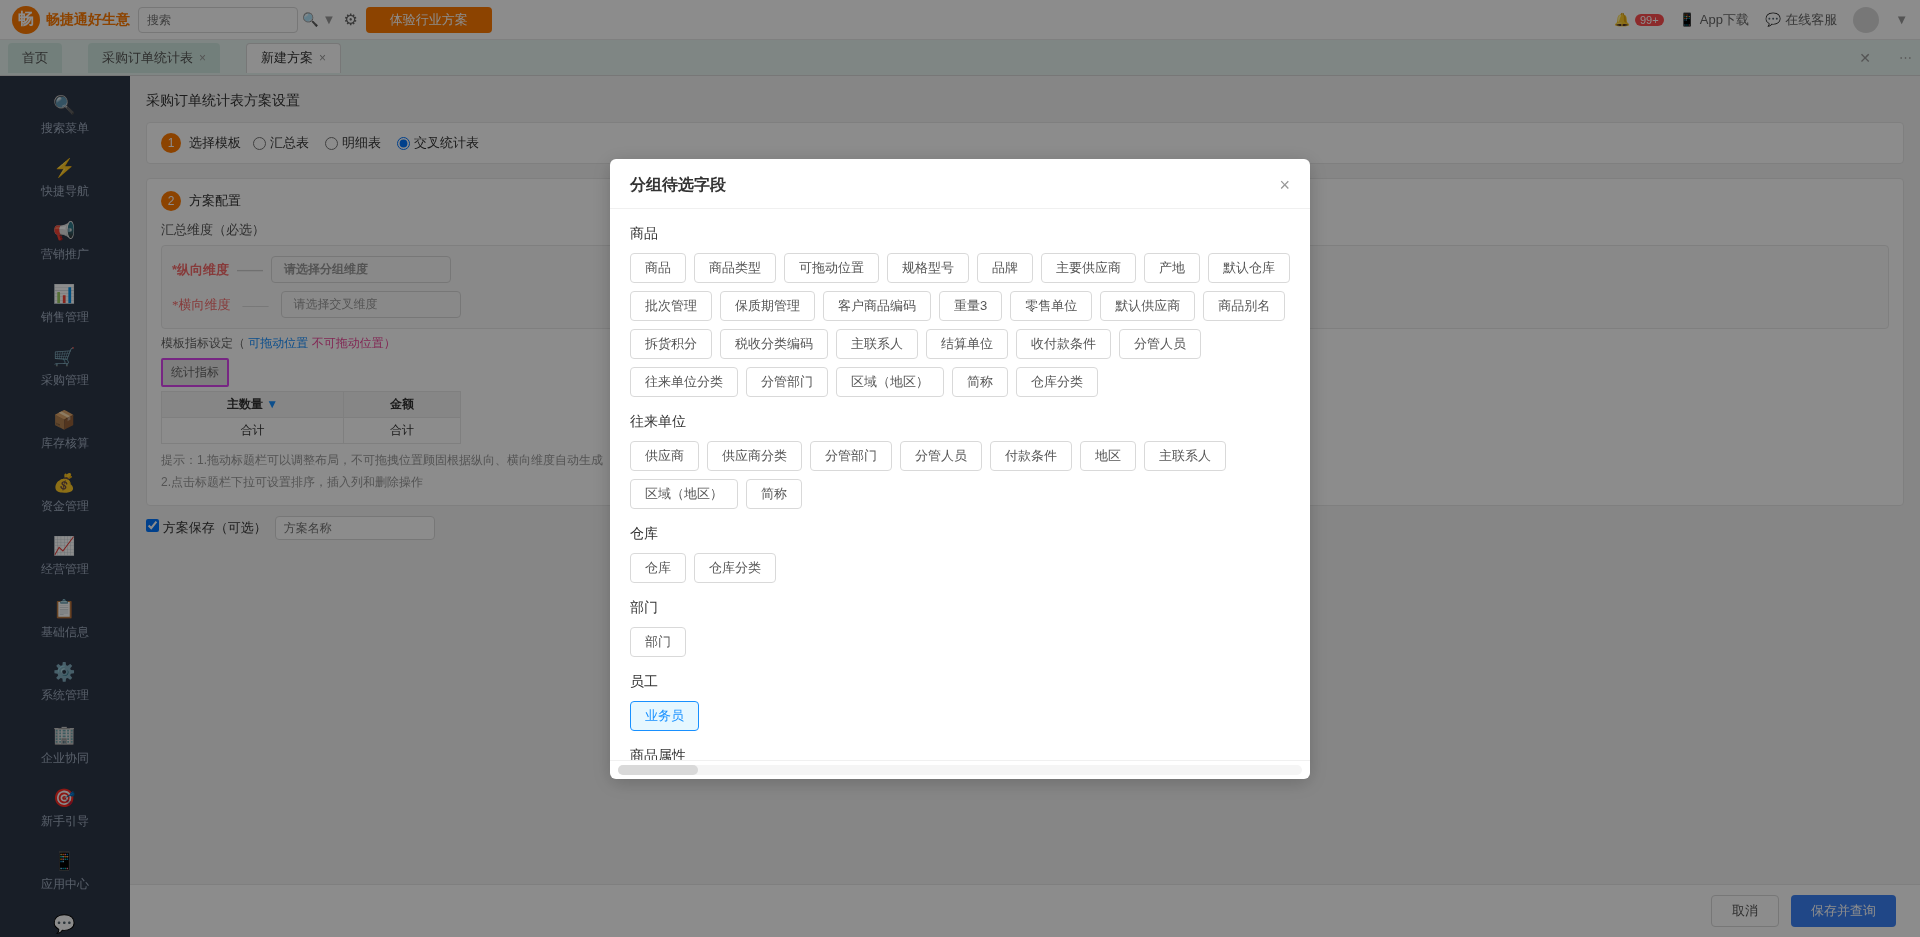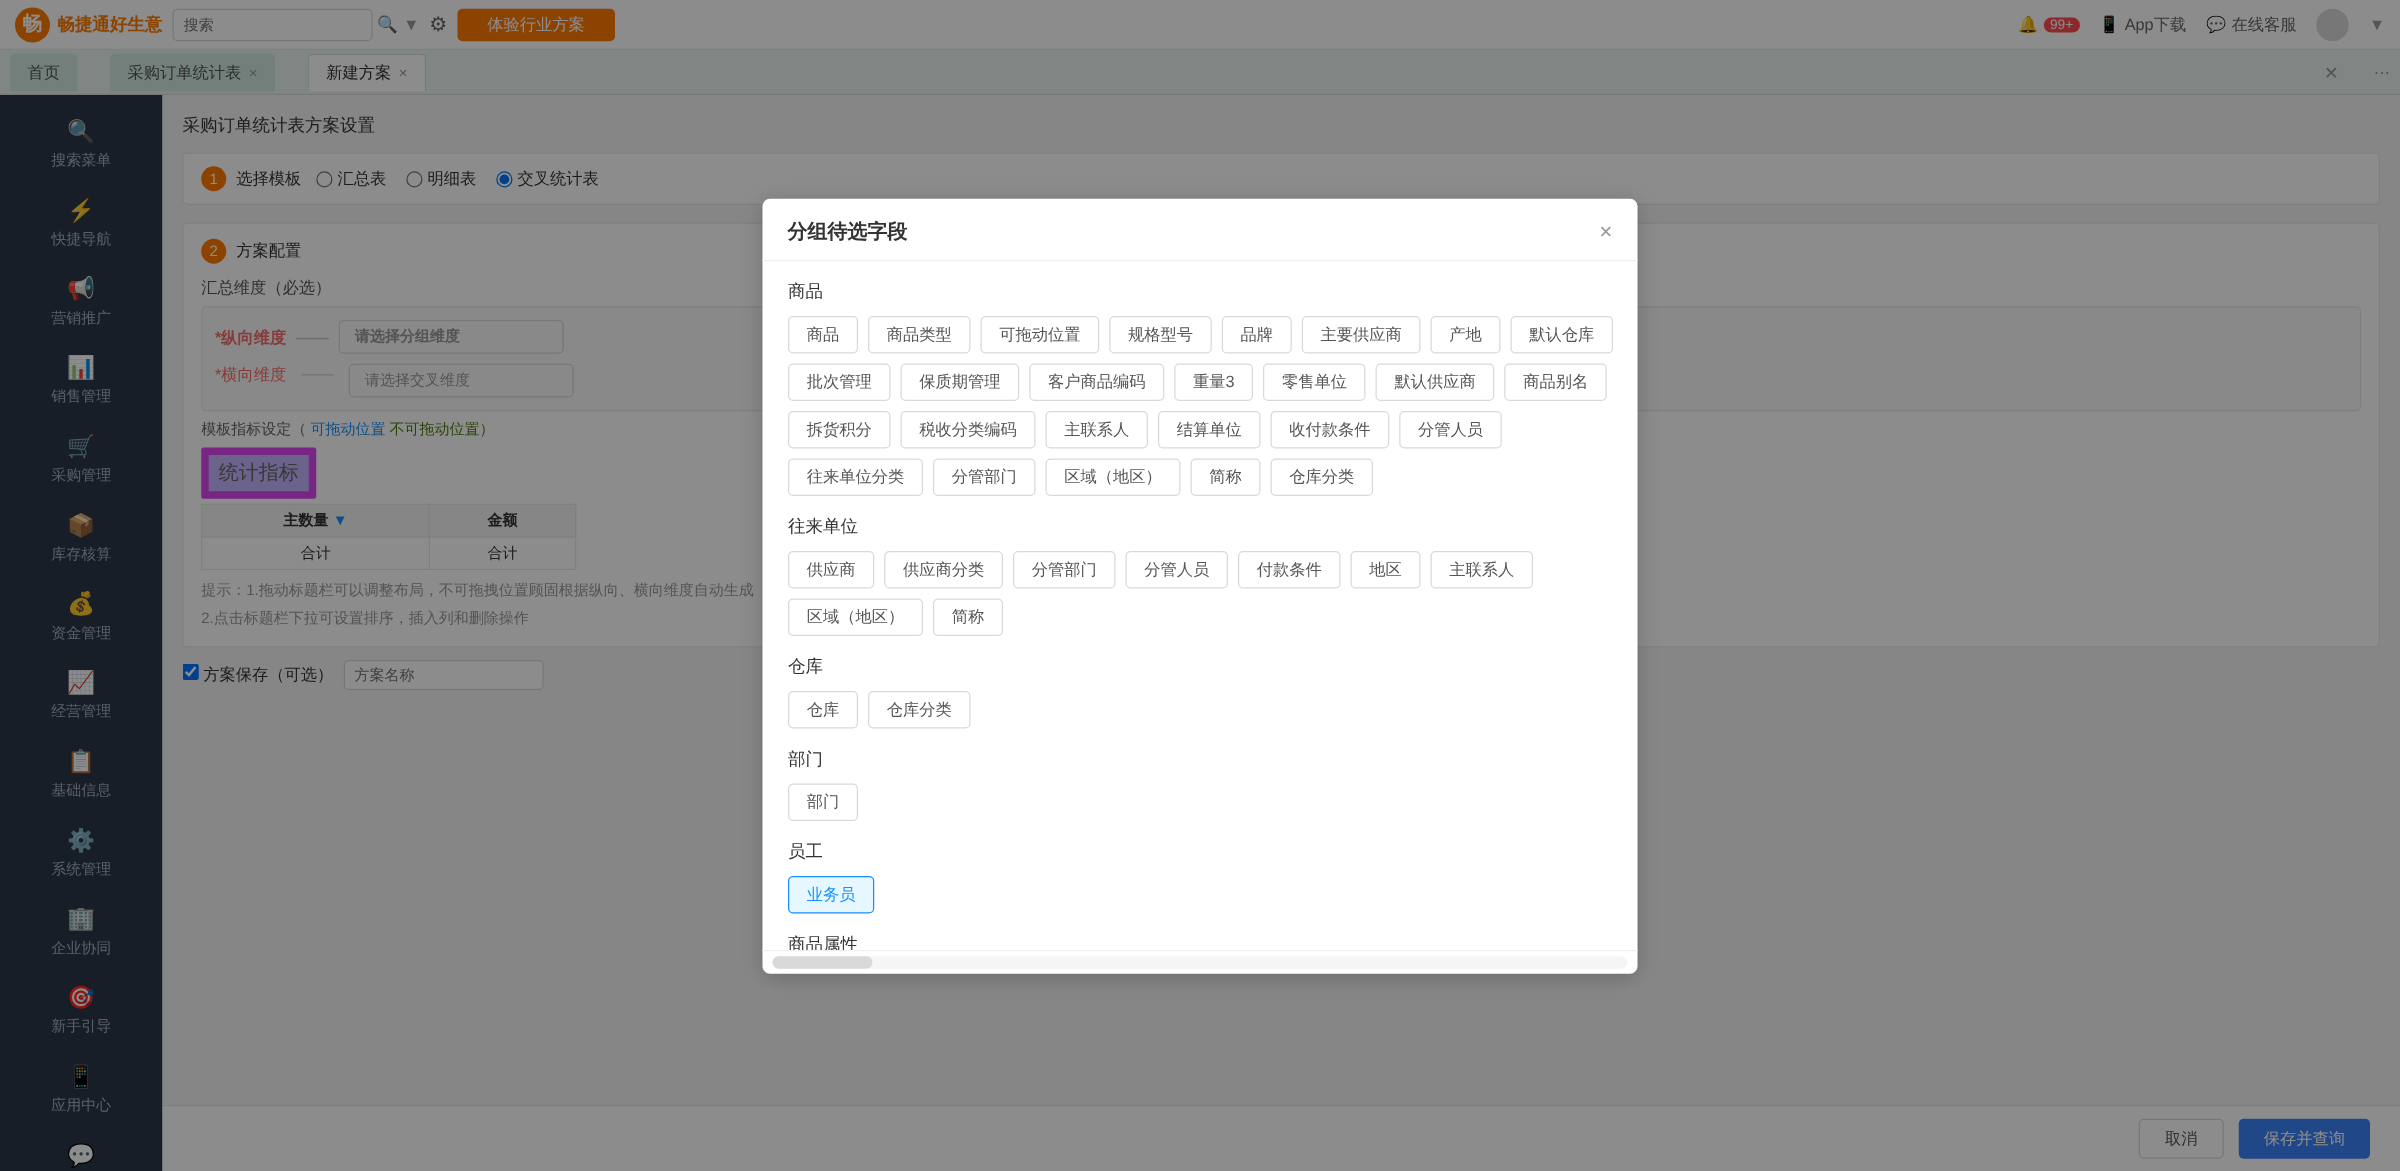--- a/index.html
+++ b/index.html
@@ -219,34 +219,34 @@
         <div class="step-num">2</div>
         <div class="step-label">方案配置</div>
       </div>
       <div style="font-size:13px; color:#555; margin-bottom:6px;">汇总维度（必选）</div>
       <div style="background:#fafafa; border:1px solid #e8e8e8; padding:10px; border-radius:4px; margin-bottom:6px;">
         <div style="display:flex; align-items:center; gap:8px; margin-bottom:8px;font-weight:bold;">
           <span style="color:#f56c6c; font-size:13px;">*纵向维度</span>
           <span style="color:#ccc;">——</span>
           <div style="border:1px solid #d9d9d9; border-radius:4px; padding:4px 12px; color:#999; font-size:12px; min-width:180px; cursor:pointer;">请选择分组维度</div>
         </div>
-        <div style="display:flex; gap:12px;">
+        <div style="display:flex; align-items:center; gap:12px;font-family:Liberation Serif, serif;">
           <span style="color:#f56c6c; font-size:13px;">*横向维度</span>
           <span style="color:#ccc;">——</span>
           <div style="border:1px solid #d9d9d9; border-radius:4px; padding:4px 12px; color:#999; font-size:12px; min-width:180px; cursor:pointer;">请选择交叉维度</div>
         </div>
       </div>
       <div style="font-size:12px; color:#666; margin-bottom:6px;">
         <span>模板指标设定（</span>
         <span style="color:#1890ff; cursor:pointer;">可拖动位置</span>
         <span> </span>
-        <span style="color:#4d7c0f; cursor:pointer;">不可拖动位置）</span>
+        <span style="color:#ec4899; cursor:pointer;">不可拖动位置）</span>
       </div>
       <div style="margin-bottom:6px;">
-        <div style="font-size:16px; color:#666; background:#c4b5fd; padding:4px 8px; border:6px solid #d946ef; display:inline-block; border-radius:2px;">统计指标</div>
+        <div style="font-size:12px; color:#666; background:#e5e5e5; padding:4px 8px; border:2px solid #d946ef; display:inline-block; border-radius:2px;">统计指标</div>
         <table style="border-collapse:collapse; font-size:12px; width:300px; margin-top:4px;">
           <tbody>
               <tr>
             <th style="border:1px solid #e8e8e8; padding:4px 12px; background:#f5f5f5;">
               <span>主数量</span>
               <span style="color:#1890ff; cursor:pointer;"> ▼</span>
             </th>
             <th style="border:1px solid #e8e8e8; padding:4px 12px; background:#f5f5f5;">金额</th>
           </tr>
           <tr>

